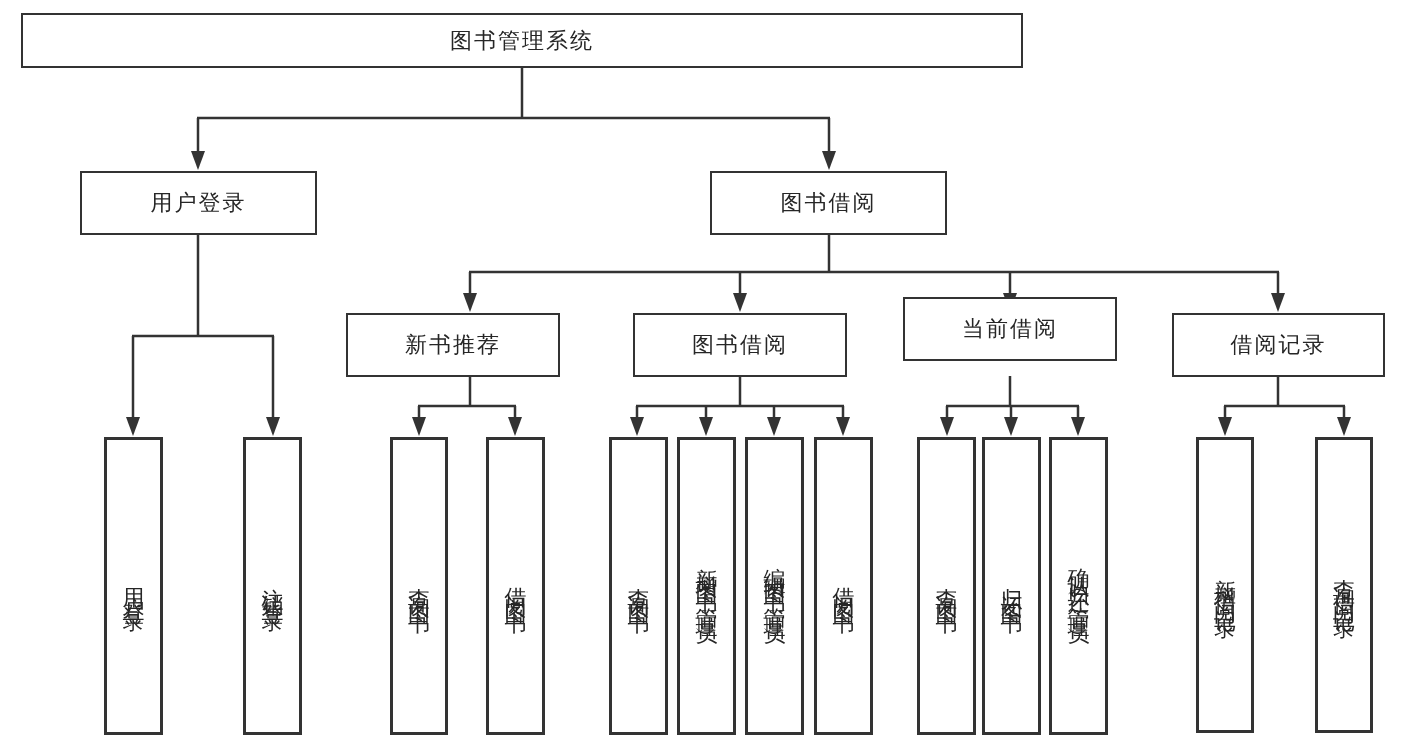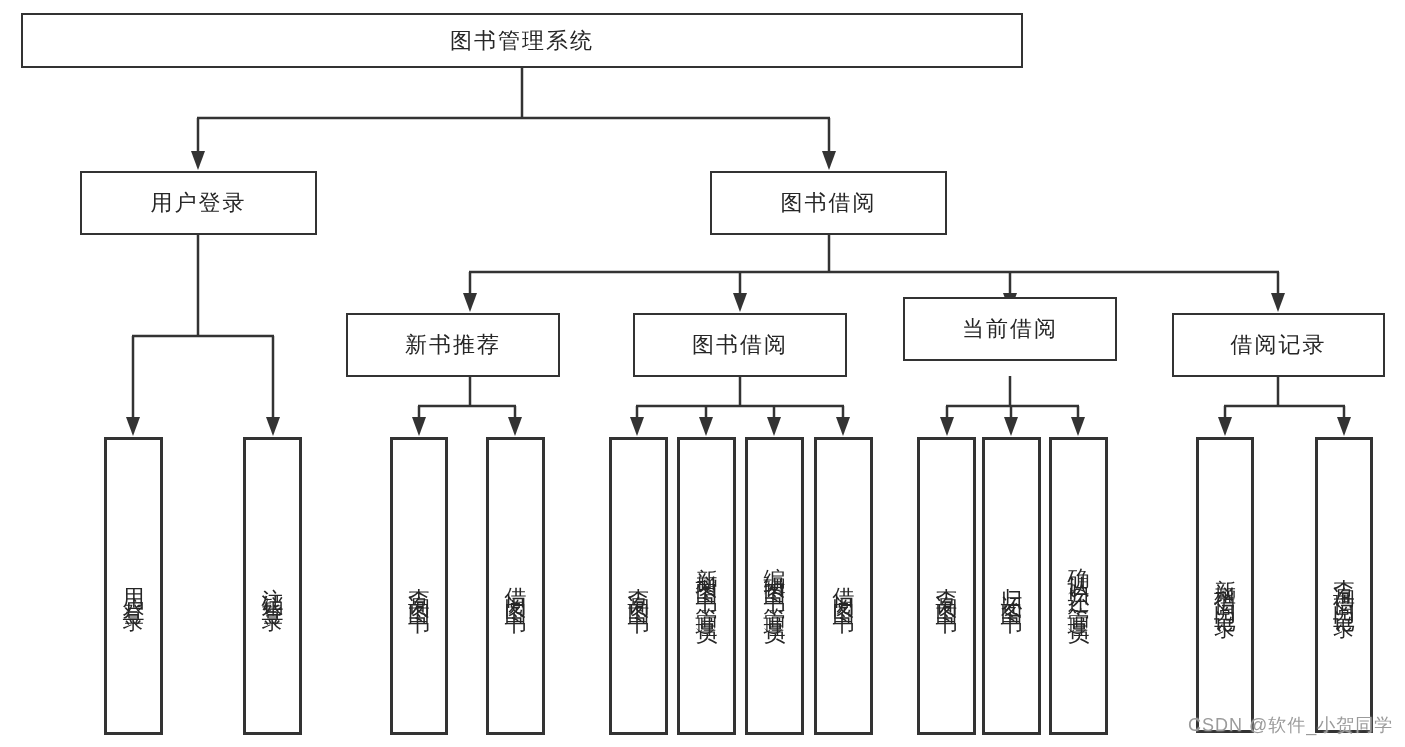--- a/index.html
+++ b/index.html
@@ -171,15 +171,14 @@
     <span class="vtext">确认归还（管理员）</span>
   </div>
 
   <div class="node vbox" style="left:1196px;top:437px;width:58px;height:296px">
     <span class="vtext">新增借阅记录</span>
   </div>
   <div class="node vbox" style="left:1315px;top:437px;width:58px;height:296px">
     <span class="vtext">查询借阅记录</span>
   </div>
 
-  <div class="watermark">CSDN @软件_小贺同学</div>
 
 </div>
 
 </body></html>

